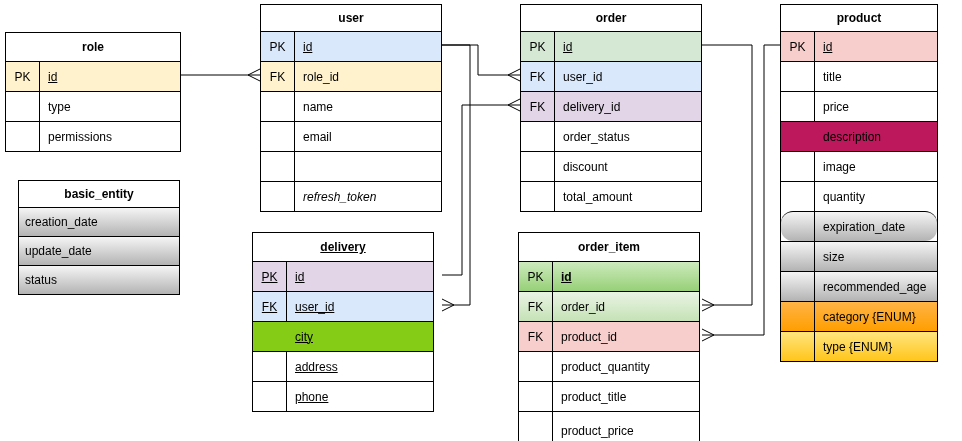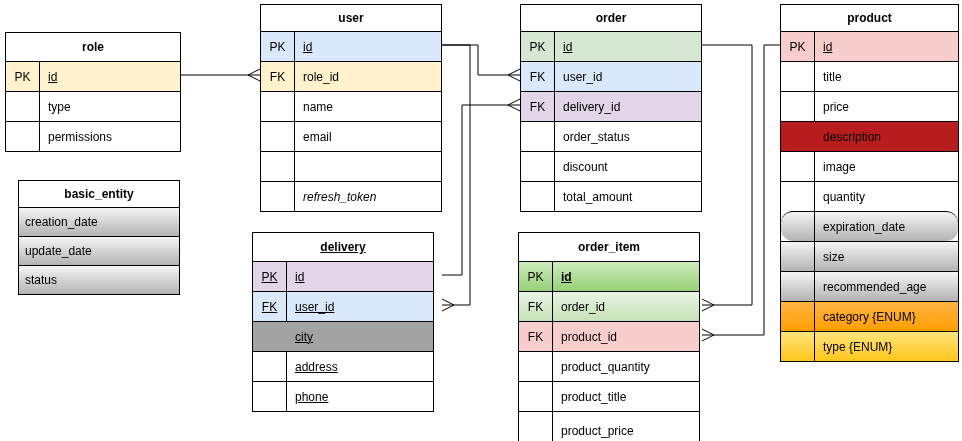--- a/index.html
+++ b/index.html
@@ -155,21 +155,21 @@
     <div class="table" style="left: 252px; top: 232px; width: 182px; text-decoration: underline;">
       <div class="thead" style="height: 28px;">delivery</div>
       <div class="trow" style="height: 30px; background: rgb(225, 213, 231);">
         <span class="tkey">PK</span>
         <span class="tlabel u">id</span>
       </div>
       <div class="trow" style="height: 30px; background: rgb(218, 232, 252);">
         <span class="tkey">FK</span>
         <span class="tlabel">user_id</span>
       </div>
-      <div class="trow" style="height: 30px; background: #a3a3a3; align-items: center;">
+      <div class="trow" style="height: 30px; background: #84cc16; align-items: center;">
         <span class="tkey"></span>
         <span class="tlabel">city</span>
       </div>
       <div class="trow" style="height: 30px; background: rgb(255, 255, 255);">
         <span class="tkey"></span>
         <span class="tlabel">address</span>
       </div>
       <div class="trow" style="height: 30px; background: rgb(255, 255, 255);">
         <span class="tkey"></span>
         <span class="tlabel">phone</span>
@@ -222,35 +222,35 @@
       </div>
       <div class="trow" style="height: 30px; background: rgb(255, 255, 255);">
         <span class="tkey"></span>
         <span class="tlabel">product_title</span>
       </div>
       <div class="trow" style="height: 38px; background: rgb(255, 255, 255);">
         <span class="tkey"></span>
         <span class="tlabel">product_price</span>
       </div>
     </div>
-    <div class="table" style="left: 780px; top: 4px; width: 179px;">
+    <div class="table" style="left: 780px; top: 4px; width: 158px;">
       <div class="thead" style="height: 26px;">product</div>
       <div class="trow" style="height: 30px; background: rgb(248, 206, 204);">
         <span class="tkey">PK</span>
         <span class="tlabel u">id</span>
       </div>
       <div class="trow" style="height: 30px; background: rgb(255, 255, 255);">
         <span class="tkey"></span>
         <span class="tlabel">title</span>
       </div>
       <div class="trow" style="height: 30px; background: rgb(255, 255, 255);">
         <span class="tkey"></span>
         <span class="tlabel">price</span>
       </div>
-      <div class="trow" style="height: 30px; background: #b91c1c; align-items: center;">
+      <div class="trow" style="height: 30px; background: #be185d; align-items: center;">
         <span class="tkey"></span>
         <span class="tlabel">description</span>
       </div>
       <div class="trow" style="height: 30px; background: rgb(255, 255, 255);">
         <span class="tkey"></span>
         <span class="tlabel">image</span>
       </div>
       <div class="trow" style="height: 30px; background: rgb(255, 255, 255);">
         <span class="tkey"></span>
         <span class="tlabel">quantity</span>

